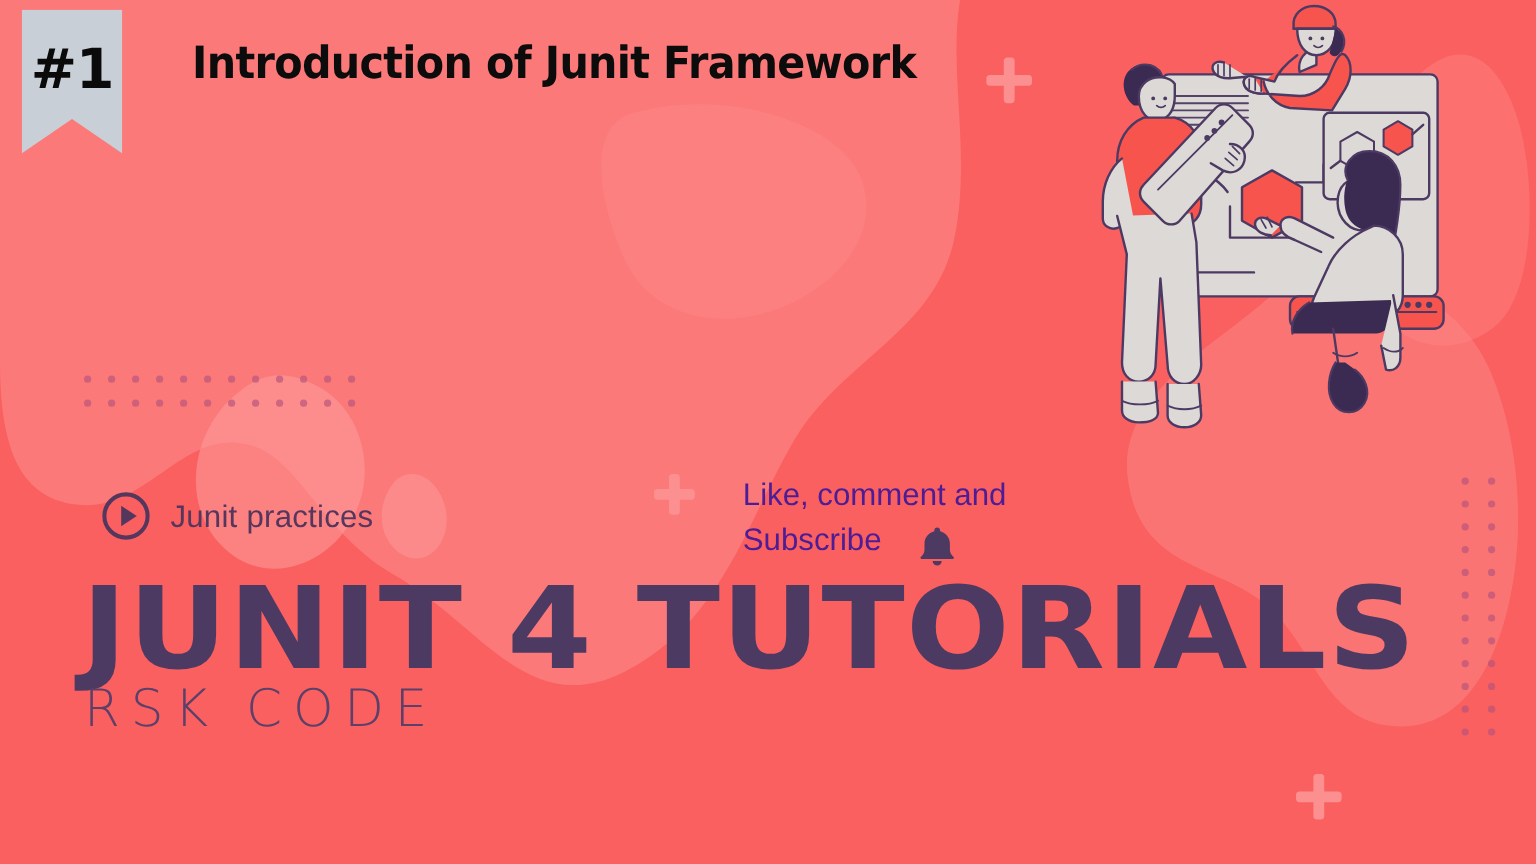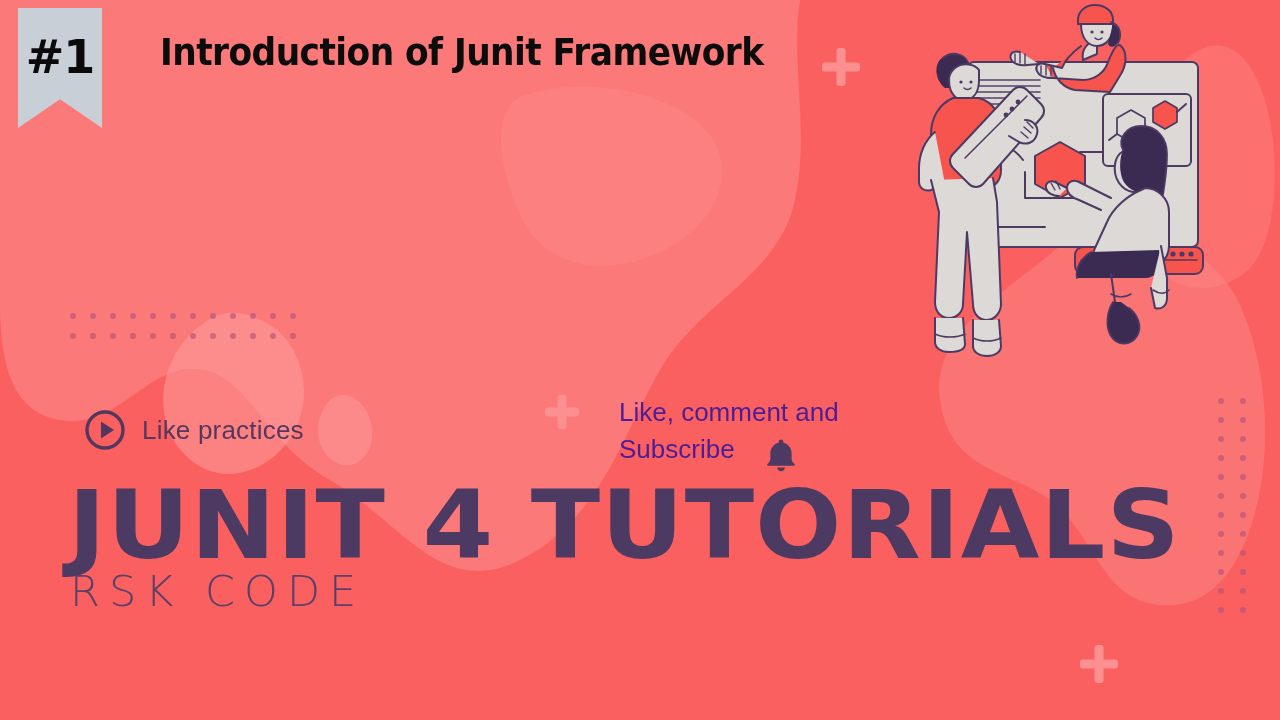--- a/index.html
+++ b/index.html
@@ -196,21 +196,21 @@
 
   <div id="episode-title">Introduction of Junit Framework</div>
 
   <div id="best-practices-row">
     <span>
       <svg id="play-circle-icon" width="42" height="42" viewBox="0 0 42 42">
         <circle cx="21" cy="21" r="18" fill="none" stroke="#55375e" stroke-width="3.4"></circle>
         <path d="M17 12.5 L30 21 L17 29.5 Z" fill="#55375e"></path>
       </svg>
     </span>
-    <span id="best-practices-label">Like practices</span>
+    <span id="best-practices-label">Junit practices</span>
   </div>
 
   <div id="subscribe-block">
     <div>Like, comment and</div>
     <div id="subscribe-line2">
       <span>Subscribe</span>
       <span>
         <svg id="bell-icon" width="40" height="40" viewBox="0 0 40 40">
           <path d="M20 5.5 C21.4 5.5 22.4 6.5 22.4 7.8 L22.4 8.8
                    C27.2 9.9 30.6 14.1 30.6 19.1 L30.6 24.2

